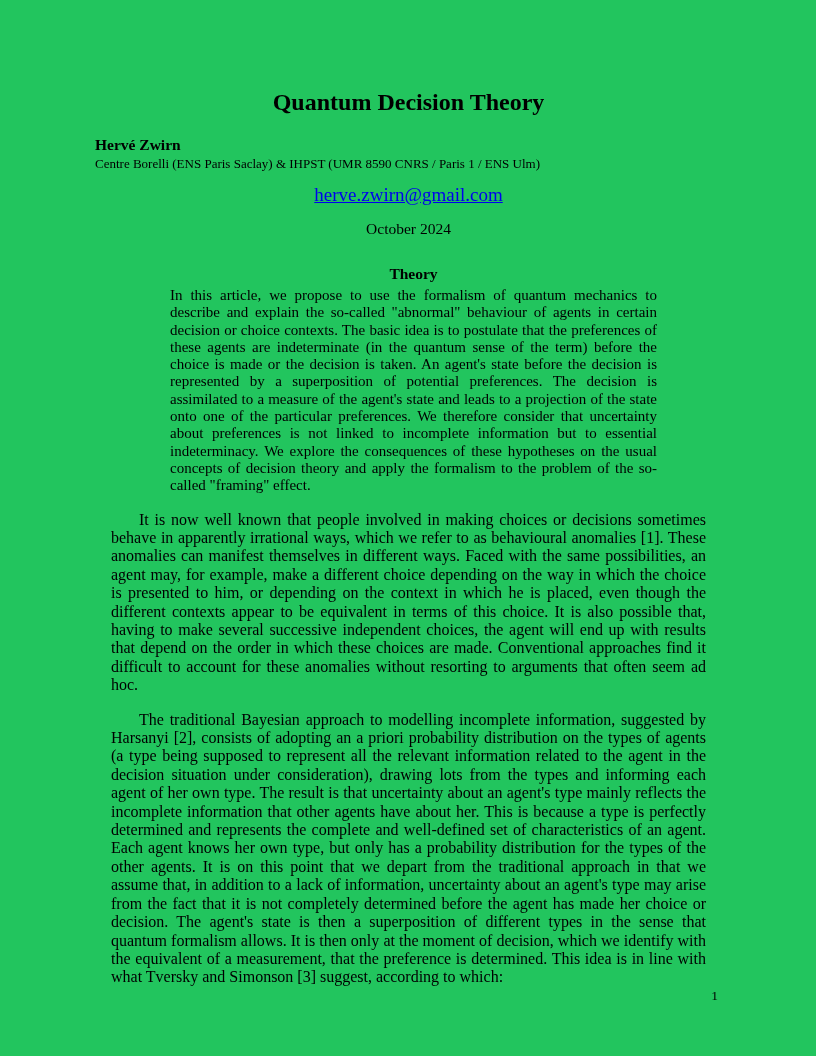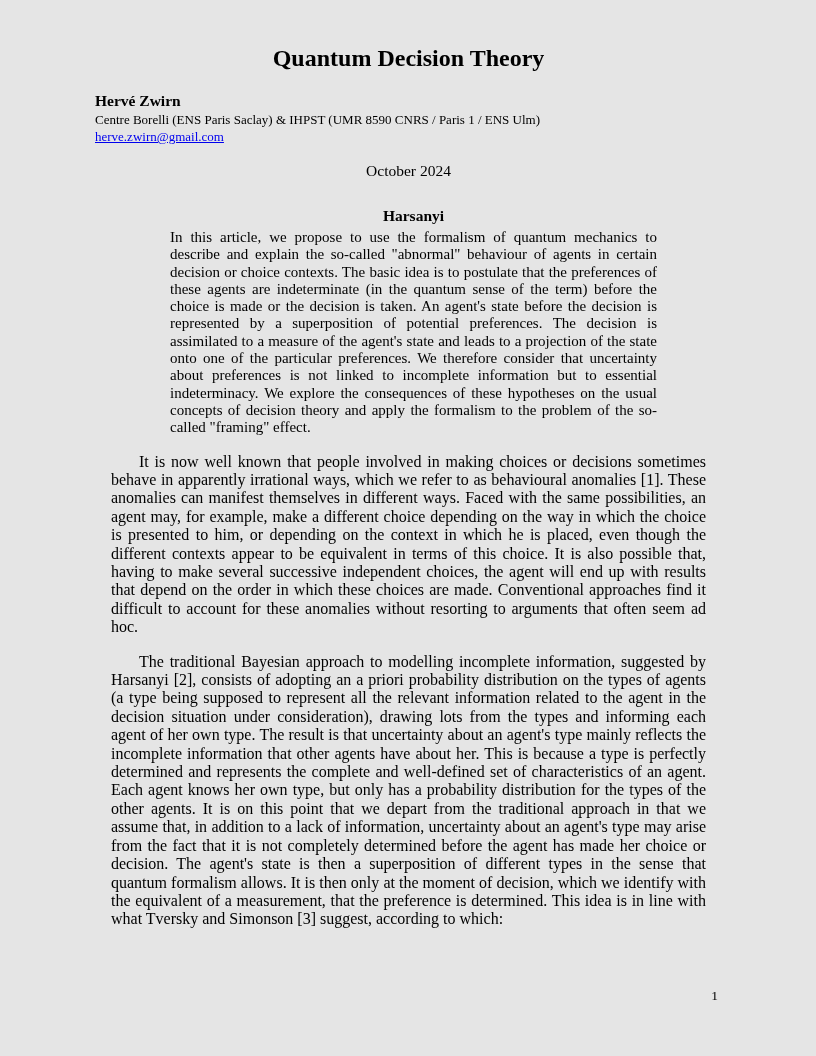--- a/index.html
+++ b/index.html
@@ -1,23 +1,23 @@
 <!DOCTYPE html>
 <html><head>
 <meta charset="utf-8">
 <style>
   html, body { margin: 0; padding: 0; background: #ffffff; }
   .page {
     position: relative;
     width: 816px;
     height: 1056px;
     margin: 0 auto;
-    background: #e5e5e5;
+    background: #22c55e;
     box-sizing: border-box;
-    padding: 44px 94px 0 95px;
+    padding: 88px 94px 0 95px;
     font-family: "Liberation Serif", "DejaVu Serif", serif;
     color: #000000;
     overflow: hidden;
   }
   .paper-title {
     margin: 0;
     text-align: center;
     font-size: 24px;
     font-weight: bold;
     line-height: 29px;
@@ -27,23 +27,23 @@
     font-size: 15.5px;
     font-weight: bold;
     line-height: 18px;
   }
   .affiliation {
     margin-top: 2px;
     font-size: 13px;
     line-height: 15px;
   }
   .email-line {
-    margin-top: 2px;
-    text-align: left;
-    font-size: 13px;
+    margin-top: 16px;
+    text-align: center;
+    font-size: 19px;
     line-height: 15px;
   }
   .email-line a {
     text-decoration: underline;
     cursor: pointer;
   }
   .pub-date {
     margin-top: 18px;
     text-align: center;
     font-size: 15.5px;
@@ -105,21 +105,21 @@
 
   <div class="affiliation">Centre Borelli (ENS Paris Saclay) &amp; IHPST (UMR 8590 CNRS / Paris 1 / ENS Ulm)</div>
 
   <div class="email-line">
     <a href="#" style="color: rgb(0, 0, 238);">herve.zwirn@gmail.com</a>
   </div>
 
   <div class="pub-date">October 2024</div>
 
   <div class="summary-section">
-    <div class="summary-heading">Harsanyi</div>
+    <div class="summary-heading">Theory</div>
     <p class="summary-body"><span>In this article, we propose to use the formalism of quantum mechanics to describe and explain the so-called "abnormal" behaviour of agents in certain decision or choice contexts. The basic idea is to postulate that the preferences of these agents are indeterminate (in the quantum sense of the term) before the choice is made or the decision is taken. An agent's state before the decision is represented by a superposition of potential preferences. The decision is assimilated to a measure of the agent's state and leads to a projection of the state onto one of the particular preferences. We therefore consider that uncertainty about preferences is not linked to incomplete information but to essential indeterminacy. We explore the consequences of these hypotheses on the usual concepts of decision theory and apply the formalism to the problem of the so-called "</span><span class="italic">framing</span><span>" effect.</span></p>
   </div>
 
 
   <p class="body-para">It is now well known that people involved in making choices or decisions sometimes behave in apparently irrational ways, which we refer to as behavioural anomalies [1]. These anomalies can manifest themselves in different ways. Faced with the same possibilities, an agent may, for example, make a different choice depending on the way in which the choice is presented to him, or depending on the context in which he is placed, even though the different contexts appear to be equivalent in terms of this choice. It is also possible that, having to make several successive independent choices, the agent will end up with results that depend on the order in which these choices are made. Conventional approaches find it difficult to account for these anomalies without resorting to arguments that often seem ad hoc.</p>
   <p class="body-para">The traditional Bayesian approach to modelling incomplete information, suggested by Harsanyi [2], consists of adopting an a priori probability distribution on the types of agents (a type being supposed to represent all the relevant information related to the agent in the decision situation under consideration), drawing lots from the types and informing each agent of her own type. The result is that uncertainty about an agent's type mainly reflects the incomplete information that other agents have about her. This is because a type is perfectly determined and represents the complete and well-defined set of characteristics of an agent. Each agent knows her own type, but only has a probability distribution for the types of the other agents. It is on this point that we depart from the traditional approach in that we assume that, in addition to a lack of information, uncertainty about an agent's type may arise from the fact that it is not completely determined before the agent has made her choice or decision. The agent's state is then a superposition of different types in the sense that quantum formalism allows. It is then only at the moment of decision, which we identify with the equivalent of a measurement, that the preference is determined. This idea is in line with what Tversky and Simonson [3] suggest, according to which:</p>
 
   <div class="page-number">1</div>
 
 </div>

